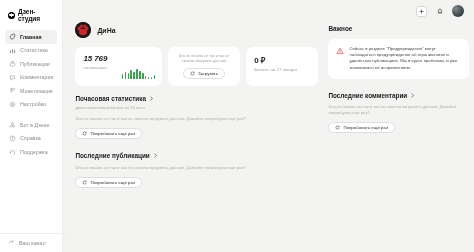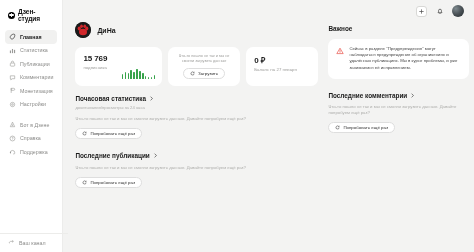--- a/index.html
+++ b/index.html
@@ -89,21 +89,21 @@
     background: #1d1d1d; position: relative; overflow: hidden; flex: none;
   }
   .paw { position:absolute; inset:0; }
   .channel-name { font-size: 7px; font-weight: bold; color: #1b1b1b; }
 
   .cards { display: flex; gap: 6px; margin-bottom: 9px; }
   .card {
     background: #fff; border-radius: 7px; padding: 7px 8px;
     min-height: 39px; position: relative;
   }
-  .card-a { width: 89px; }
+  .card-a { width: 89px; font-style: italic; }
   .card-b { width: 74px; display: flex; flex-direction: column; align-items: center; justify-content: center; padding: 5px 6px; }
   .card-c { width: 74px; }
   .big-num { font-size: 8px; font-weight: bold; color: #1b1b1b; letter-spacing: -0.1px; }
   .sub-label { font-size: 4.4px; color: #a0a09e; margin-top: 2px; }
   .spark { position: absolute; right: 7px; bottom: 7px; display: flex; align-items: flex-end; gap: 1.4px; height: 12px; }
   .spark i { width: 1.5px; background: #37a34a; border-radius: 0.6px; display:block; }
 
   .mini-err { font-size: 3.8px; color: #a0a09e; text-align: center; line-height: 1.35; }
   .btn {
     display: inline-flex; align-items: center; gap: 3px;

